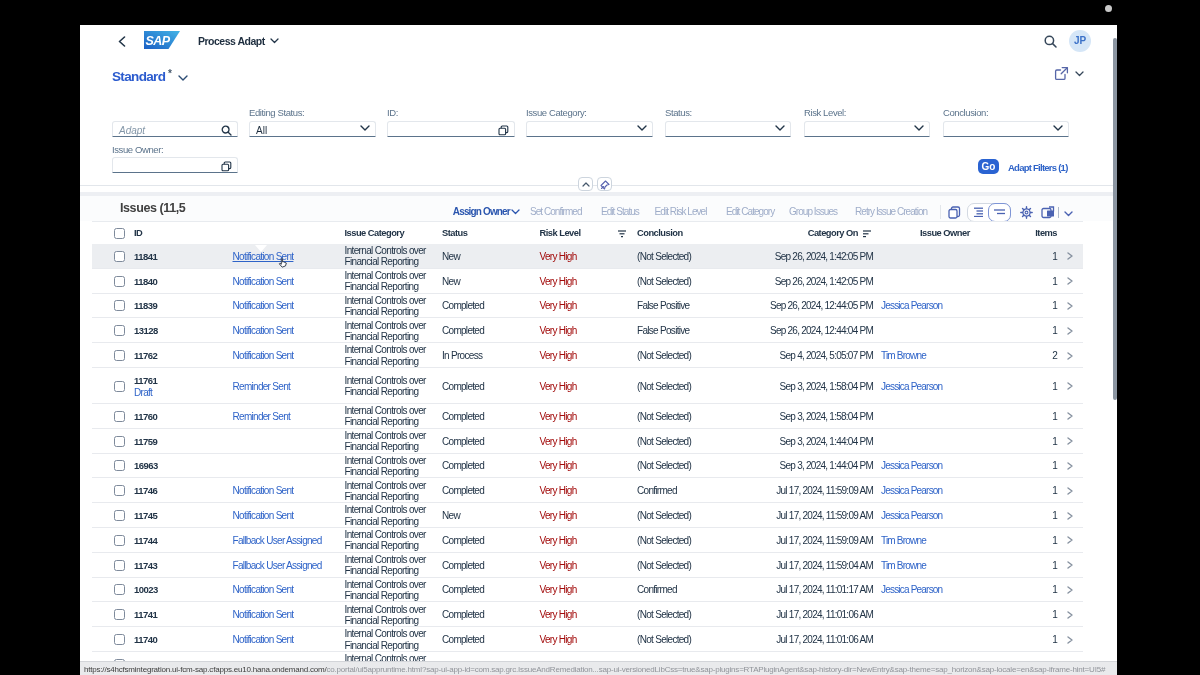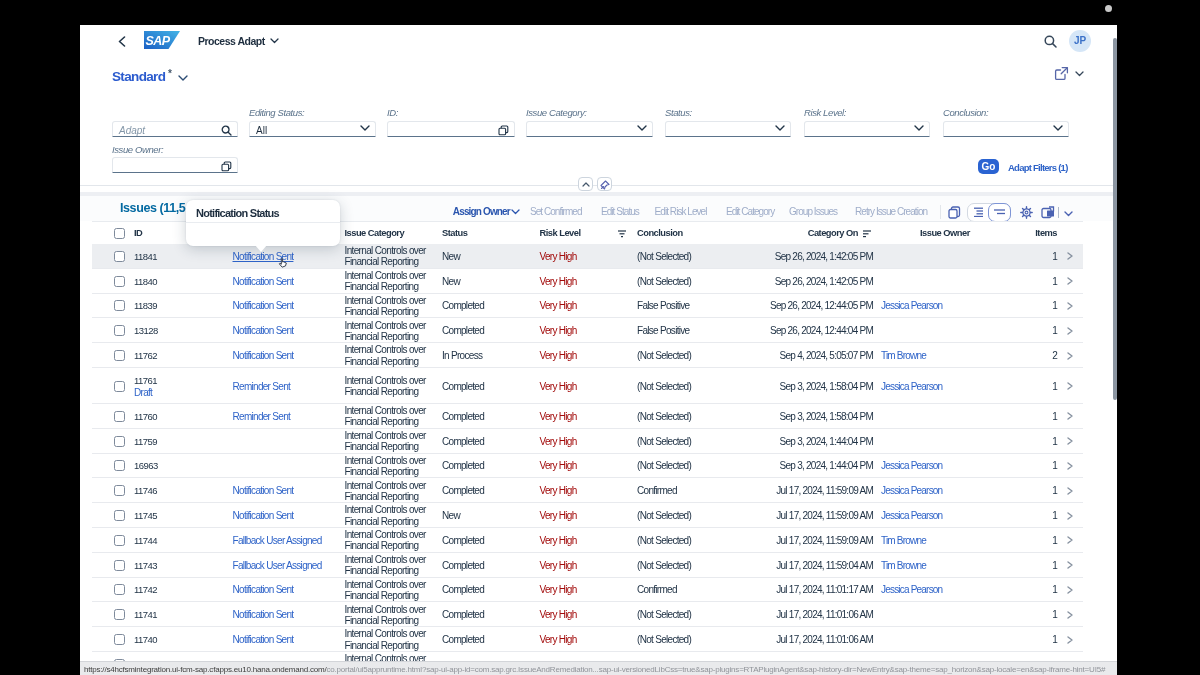--- a/index.html
+++ b/index.html
@@ -13,46 +13,46 @@
 #shell { position:absolute; left:0; top:0; width:1037px; height:32px; background:#fff; }
 #appname { position:absolute; left:118px; top:9.5px; font-size:10.5px; font-weight:700; color:#1d2d3e; letter-spacing:-0.5px; }
 #jp { position:absolute; left:989px; top:5px; width:22px; height:22px; border-radius:50%;
   background:#d5e6f7; color:#3b71c8; font-size:10px; font-weight:700; text-align:center; line-height:22px; letter-spacing:-0.2px;}
 
 
 #vtitle { position:absolute; left:32px; top:44px; font-size:13.5px; font-weight:700; color:#2b5bce; letter-spacing:-0.65px; }
 #vstar { position:absolute; left:88px; top:43px; font-size:10px; color:#46586c; font-weight:700;}
 
 
-.flb { position:absolute; font-size:9.5px; color:#5b738b; letter-spacing:-0.4px;font-style:italic; }
+.flb { position:absolute; font-size:9.5px; color:#5b738b; letter-spacing:-0.4px; }
 .ff { position:absolute; height:16px; background:#fff; border:1px solid #e3e7ec; border-bottom:1px solid #5b738b; border-radius:3px 3px 0 0; }
 .fval { position:absolute; left:6px; top:2.5px; font-size:10px; color:#1d2d3e; }
 .fph { position:absolute; left:6px; top:2.5px; font-size:10px; color:#8396a8; font-style:italic; }
 .fic { position:absolute; right:5px; top:3px; }
 #gobtn { position:absolute; left:898px; top:134px; width:21px; height:15px; background:#2a63d2; border-radius:5px;
   color:#fff; font-size:10px; font-weight:700; text-align:center; line-height:15px; }
 #adapt { position:absolute; left:928px; top:137px; font-size:9.5px; font-weight:700; color:#2e63c8; letter-spacing:-0.75px; }
 #fbline { position:absolute; left:0; top:159.7px; width:1037px; height:1px; background:#e2e6eb; }
 .minibtn { position:absolute; top:152.3px; width:15px; height:14px; background:#fff; border:1px solid #cdd5de; border-radius:4px; }
 
 
 #strip { position:absolute; left:0; top:167px; width:1037px; height:3.5px; background:#edeff3; }
 #tbar  { position:absolute; left:0; top:170.5px; width:1037px; height:25.5px; background:#fbfcfd; }
-#ttitle { position:absolute; left:40px; top:176px; font-size:12.5px; font-weight:700; color:#0369a1; letter-spacing:-0.4px; }
+#ttitle { position:absolute; left:40px; top:176px; font-size:12.5px; font-weight:700; color:#404040; letter-spacing:-0.4px; }
 .tbtn { position:absolute; top:181px; font-size:10px; color:#9fadc9; letter-spacing:-0.95px; }
 .tbtn.em { color:#2a55ae; font-weight:600; letter-spacing:-0.85px; }
 
 #hdr { position:absolute; left:12px; top:196px; width:991px; height:39px; background:#fff;
   border-top:1px solid #e8ebef; border-bottom:1px solid #d8dde4; }
 .h { position:absolute; top:6px; font-size:9.3px; font-weight:700; color:#223447; letter-spacing:-0.5px; }
 
 
 .row { position:absolute; left:12px; width:991px; border-bottom:1px solid #e8eaee; background:#fff; }
 .c { position:absolute; font-size:10px; color:#223447; letter-spacing:-0.7px; white-space:nowrap; }
-.id { font-weight:400; font-size:9.5px; letter-spacing:-0.55px; }
+.id { font-weight:700; font-size:9.5px; letter-spacing:-0.55px; }
 .cat { line-height:11.2px; letter-spacing:-0.65px; }
 .lnk { color:#2e63c8; }
 .ul { text-decoration:underline; }
 .risk { color:#a20b0b; }
 .dt { text-align:right; letter-spacing:-0.75px; }
 .it { text-align:right; }
 .lnk.own { letter-spacing:-0.8px; }
 .cb { position:absolute; width:11px; height:11px; border:1px solid #7e8a9b; border-radius:2.5px; background:#fff; }
 .rchev { position:absolute; }
 
@@ -441,21 +441,21 @@
       <div class="c" style="left:545px;top:6.9px">(Not Selected)</div>
       <div class="c dt" style="right:210px;top:6.9px">Jul 17, 2024, 11:59:04 AM</div>
       <div class="c lnk own" style="left:789px;top:6.9px">Tim Browne</div>
       <div class="c it" style="right:26px;top:6.9px">1</div>
       <svg class="rchev" style="left:974px;top:8.4px" width="8" height="8" viewBox="0 0 8 8">
         <polyline points="2,1 6,4 2,7" fill="none" stroke="#8792a0" stroke-width="1.4" stroke-linecap="round" stroke-linejoin="round"></polyline>
       </svg>
     </div>
 <div class="row" style="top:552.6px;height:24.8px;">
       <div class="cb" style="left:22px;top:6.9px"></div>
-      <div class="c id" style="left:42px;top:6.9px">11742</div>
+      <div class="c id" style="left:42px;top:6.9px">10023</div>
       <div class="c lnk" style="left:140.5px;top:6.9px">Notification Sent</div>
       <div class="c cat" style="left:252.5px;top:1.2px">Internal Controls over<br>Financial Reporting</div>
       <div class="c" style="left:350px;top:6.9px">Completed</div>
       <div class="c risk" style="left:447.5px;top:6.9px">Very High</div>
       <div class="c" style="left:545px;top:6.9px">Confirmed</div>
       <div class="c dt" style="right:210px;top:6.9px">Jul 17, 2024, 11:01:17 AM</div>
       <div class="c lnk own" style="left:789px;top:6.9px">Jessica Pearson</div>
       <div class="c it" style="right:26px;top:6.9px">1</div>
       <svg class="rchev" style="left:974px;top:8.4px" width="8" height="8" viewBox="0 0 8 8">
         <polyline points="2,1 6,4 2,7" fill="none" stroke="#8792a0" stroke-width="1.4" stroke-linecap="round" stroke-linejoin="round"></polyline>
@@ -487,24 +487,20 @@
       <div class="c it" style="right:26px;top:6.9px">1</div>
       <svg class="rchev" style="left:974px;top:8.4px" width="8" height="8" viewBox="0 0 8 8">
         <polyline points="2,1 6,4 2,7" fill="none" stroke="#8792a0" stroke-width="1.4" stroke-linecap="round" stroke-linejoin="round"></polyline>
       </svg>
     </div>
 <div class="row" style="top:627.0px;height:24.8px;">
 <div class="cb" style="left:22px;top:7px"></div>
 <div class="c cat" style="left:252.5px;top:1.2px">Internal Controls over<br>Financial Reporting</div>
 </div>
 
-  <div id="pop">
-      <div class="t">Notification Status</div>
-      <div class="d"></div>
-    </div>
   <svg id="poparrow" width="12" height="7" viewBox="0 0 12 7">
       <polygon points="0,0 12,0 6,7" fill="#fff"></polygon>
     </svg>
   <svg class="abs" style="left:198px;top:233px;z-index:32" width="10" height="10" viewBox="0 0 11 12">
     <path d="M3.5,1 L3.5,7.5 L1.8,6.2 L1,7 L4.5,11 L8.5,9.5 L9.5,6 L6,4.5 L5,4.8 L5,1 Z" fill="#fff" stroke="#2a3546" stroke-width="1.1" stroke-linejoin="round"></path>
   </svg>
 
   <div id="sbar">
       <span>https://s4hcfsmintegration.ui-fcm-sap.cfapps.eu10.hana.ondemand.com/<i>co.portal/ui5appruntime.html?sap-ui-app-id=com.sap.grc.IssueAndRemediation...sap-ui-versionedLibCss=true&amp;sap-plugins=RTAPluginAgent&amp;sap-history-dir=NewEntry&amp;sap-theme=sap_horizon&amp;sap-locale=en&amp;sap-iframe-hint=UI5#</i></span>
     </div>

